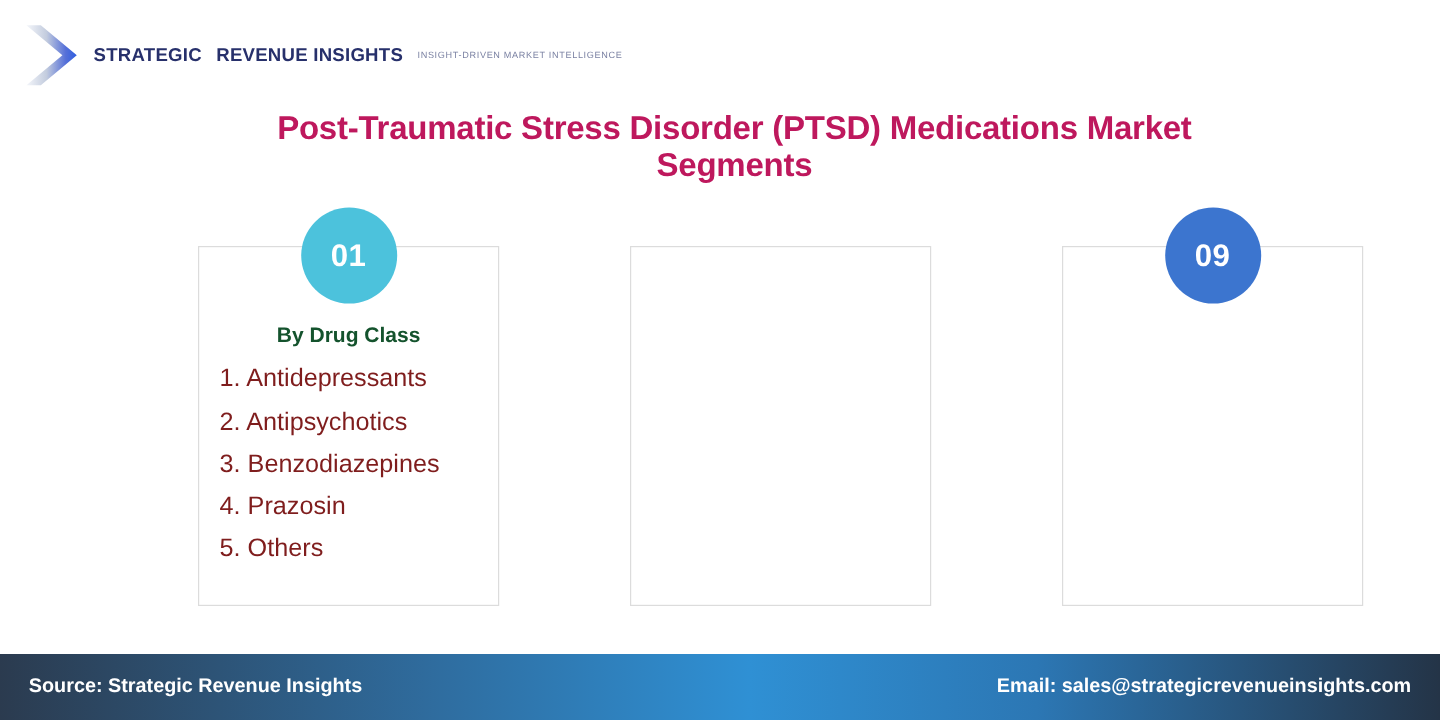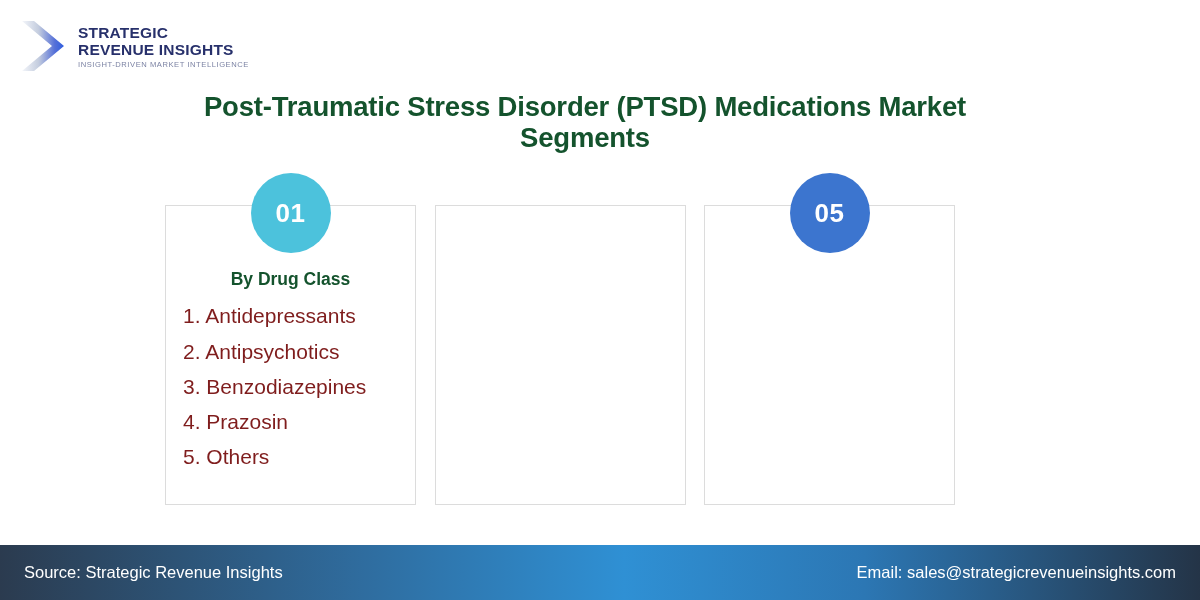--- a/index.html
+++ b/index.html
@@ -24,60 +24,61 @@
     align-items: center;
     gap: 10px;
   }
   .logo-mark {
     width: 48px;
     height: 56px;
     flex: 0 0 auto;
   }
   .logo-text-wrap {
     display: flex;
-    flex-direction: column;
+    flex-direction: row;
     justify-content: space-between;
     padding-top: 2px;
+    gap: 12px;
   }
   .logo-line {
     font-size: 15.5px;
     font-weight: bold;
     letter-spacing: 0.2px;
     color: #27306b;
     line-height: 1.06;
     white-space: nowrap;
   }
   .logo-tagline {
     margin-top: 2px;
     font-size: 7.6px;
     letter-spacing: 0.55px;
     color: #7b82a3;
     white-space: nowrap;
   }
 
   
   .page-title {
     position: absolute;
-    left: 145px;
+    left: 172px;
     top: 92px;
     width: 880px;
     text-align: center;
     font-size: 27.5px;
     font-weight: bold;
     line-height: 1.12;
-    color: #14532d;
+    color: #be185d;
     letter-spacing: -0.2px;
   }
 
   
   .cards {
     position: absolute;
     left: 165px;
     top: 205px;
-    width: 790px;
+    width: 971px;
     height: 300px;
     display: flex;
     justify-content: space-between;
   }
   .card {
     position: relative;
     width: 251px;
     height: 300px;
     box-sizing: border-box;
     border: 1px solid #dcdcdc;
@@ -134,20 +135,21 @@
         #2b3b4f 0%,
         #2f6c9e 30%,
         #2f90d4 52%,
         #2c77b4 72%,
         #243447 100%);
     display: flex;
     align-items: center;
     justify-content: space-between;
     box-sizing: border-box;
     padding: 0 24px;
+    font-weight: bold;
   }
   .footer-text {
     color: #ffffff;
     font-size: 16.5px;
     white-space: nowrap;
   }
 </style>
 </head>
 <body>
 
@@ -185,21 +187,21 @@
         <li>4. Prazosin</li>
         <li>5. Others</li>
       </ul>
     </div>
   </div>
 
   <div class="card">
   </div>
 
   <div class="card">
-    <div class="card-badge" style="background: rgb(60, 117, 207);">05</div>
+    <div class="card-badge" style="background: rgb(60, 117, 207);">09</div>
     <div class="card-inner">
     </div>
   </div>
 
 </div>
 
 <div class="footer">
   <div class="footer-text">Source: Strategic Revenue Insights</div>
   <div class="footer-text">Email: sales@strategicrevenueinsights.com</div>
 </div>

